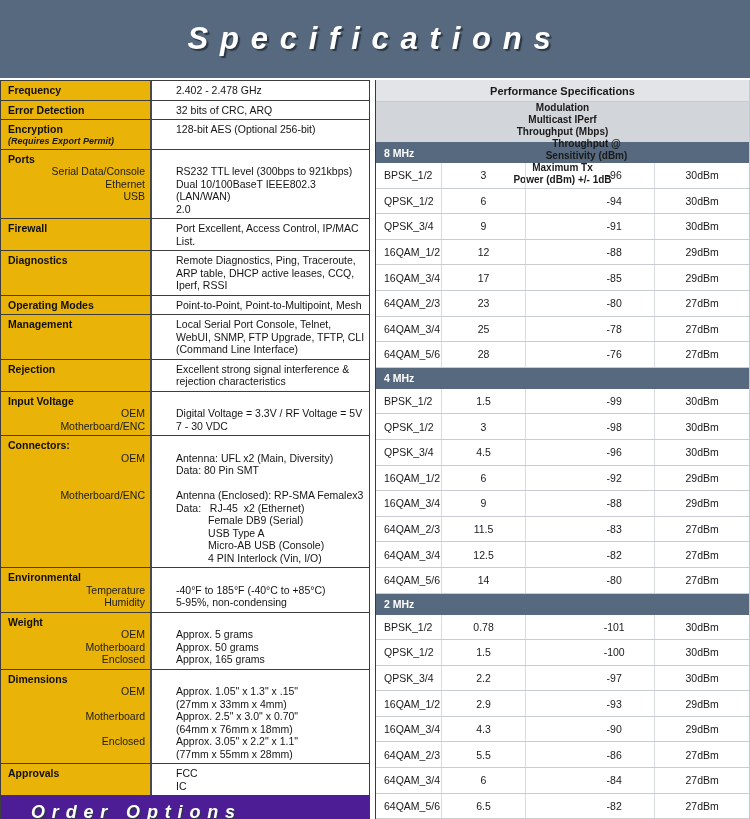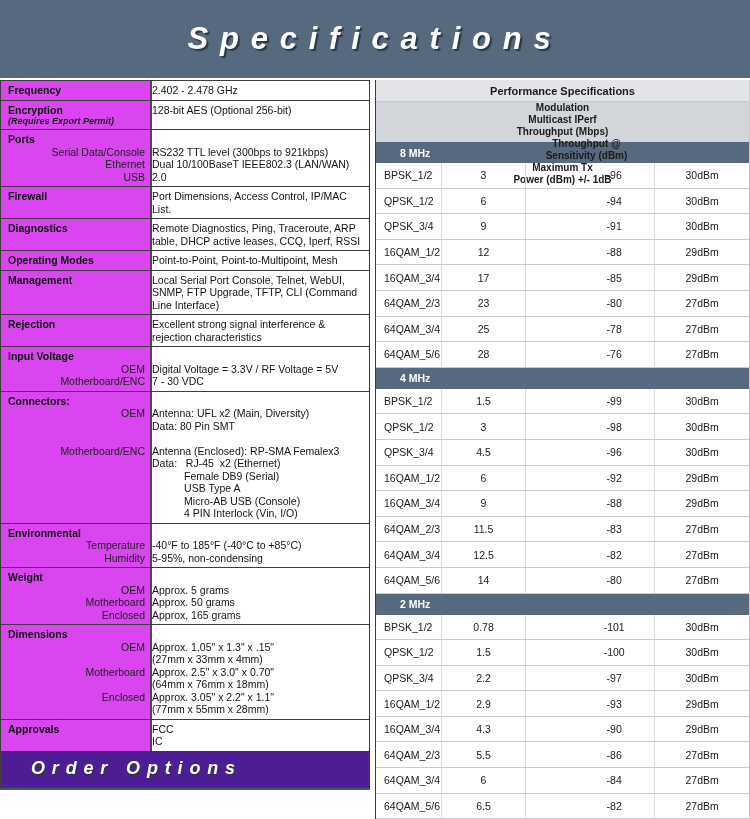--- a/index.html
+++ b/index.html
@@ -22,28 +22,28 @@
 
   
   .left {
     width: 370px;
     border: 1px solid #3d3d3d; border-bottom: 2px solid #46566a;
     background: #fff;
   }
   .spec-row { display: flex; border-bottom: 1px solid #3d3d3d; }
   .spec-row:last-child { border-bottom: none; }
   .spec-label {
-    width: 151px; background: #d946ef; border-right: 2px solid #4a4a4a;
+    width: 151px; background: #eab308; border-right: 2px solid #4a4a4a;
     padding: 3px 5px 3px 7px; font-size: 10.5px; line-height: 12.5px;
   }
   .spec-label .lbl { font-weight: bold; color: #101010; }
   .spec-label .note { font-weight: bold; font-style: italic; font-size: 9px; line-height: 10px; }
   .spec-label .sub { text-align: right; color: #1d1d1d; }
   .spec-value {
-    flex: 1; background: #ffffff; padding: 3px 4px 3px 0;
+    flex: 1; background: #ffffff; padding: 3px 4px 3px 24px;
     font-size: 10.5px; line-height: 12.5px; white-space: pre-wrap; color: #141414;
   }
   .order-band {
     background: #4c1d95; border-bottom: 1px solid #3d3d3d;
     padding: 7px 0 8px 30px;
   }
   .order-band span {
     color: #fff; font-style: italic; font-weight: bold;
     font-size: 18px; letter-spacing: 0.38em; text-shadow: 1px 2px 1px #2c3845;
   }
@@ -63,21 +63,21 @@
   .perf-colheader {
     height: 40px; background: #D2D5DA;
     display: flex; align-items: center;
     font-weight: bold; font-size: 10px; line-height: 12px; flex-direction: column;
   }
   .perf-colheader .pc { text-align: center; white-space: pre-line; }
   .pc0 { width: 20%; } .pc1 { width: 26%; } .pc2 { width: 25%; margin-left: 48px; } .pc3 { width: 29%; }
   .band-row {
     height: 21px; background: #57697E; color: #ffffff;
     font-weight: bold; font-size: 10.5px;
-    display: flex; align-items: center; padding-left: 24px;
+    display: flex; align-items: center; padding-left: 8px;
   }
   .perf-row {
     height: 25.6px; display: flex; background: #fff;
     border-bottom: 1px solid #c9ccd2; font-size: 10.5px;
   }
   .pcell {
     align-self: stretch; display: flex; align-items: center; justify-content: center;
     border-right: 1px solid #d8dbdf;
   }
   .pcell.pc3 { border-right: none; }
@@ -94,20 +94,26 @@
     <section class="left">
       <div id="spec-rows">
           <div class="spec-row">
             <div class="spec-label">
               <div class="lbl">Frequency</div>
             </div>
             <div class="spec-value">2.402 - 2.478 GHz</div>
           </div>
           <div class="spec-row">
             <div class="spec-label">
+              <div class="lbl">Error Detection</div>
+            </div>
+            <div class="spec-value">32 bits of CRC, ARQ</div>
+          </div>
+          <div class="spec-row">
+            <div class="spec-label">
               <div class="lbl">Encryption</div>
               <div class="note">(Requires Export Permit)</div>
             </div>
             <div class="spec-value">128-bit AES (Optional 256-bit)</div>
           </div>
           <div class="spec-row">
             <div class="spec-label">
               <div class="lbl">Ports</div>
               <div class="sub">Serial Data/Console</div>
               <div class="sub">Ethernet</div>
@@ -115,21 +121,21 @@
             </div>
             <div class="spec-value">
 RS232 TTL level (300bps to 921kbps)
 Dual 10/100BaseT IEEE802.3 (LAN/WAN)
 2.0</div>
           </div>
           <div class="spec-row">
             <div class="spec-label">
               <div class="lbl">Firewall</div>
             </div>
-            <div class="spec-value">Port Dimensions, Access Control, IP/MAC List.</div>
+            <div class="spec-value">Port Excellent, Access Control, IP/MAC List.</div>
           </div>
           <div class="spec-row">
             <div class="spec-label">
               <div class="lbl">Diagnostics</div>
             </div>
             <div class="spec-value">Remote Diagnostics, Ping, Traceroute, ARP table, DHCP active leases, CCQ, Iperf, RSSI</div>
           </div>
           <div class="spec-row">
             <div class="spec-label">
               <div class="lbl">Operating Modes</div>

